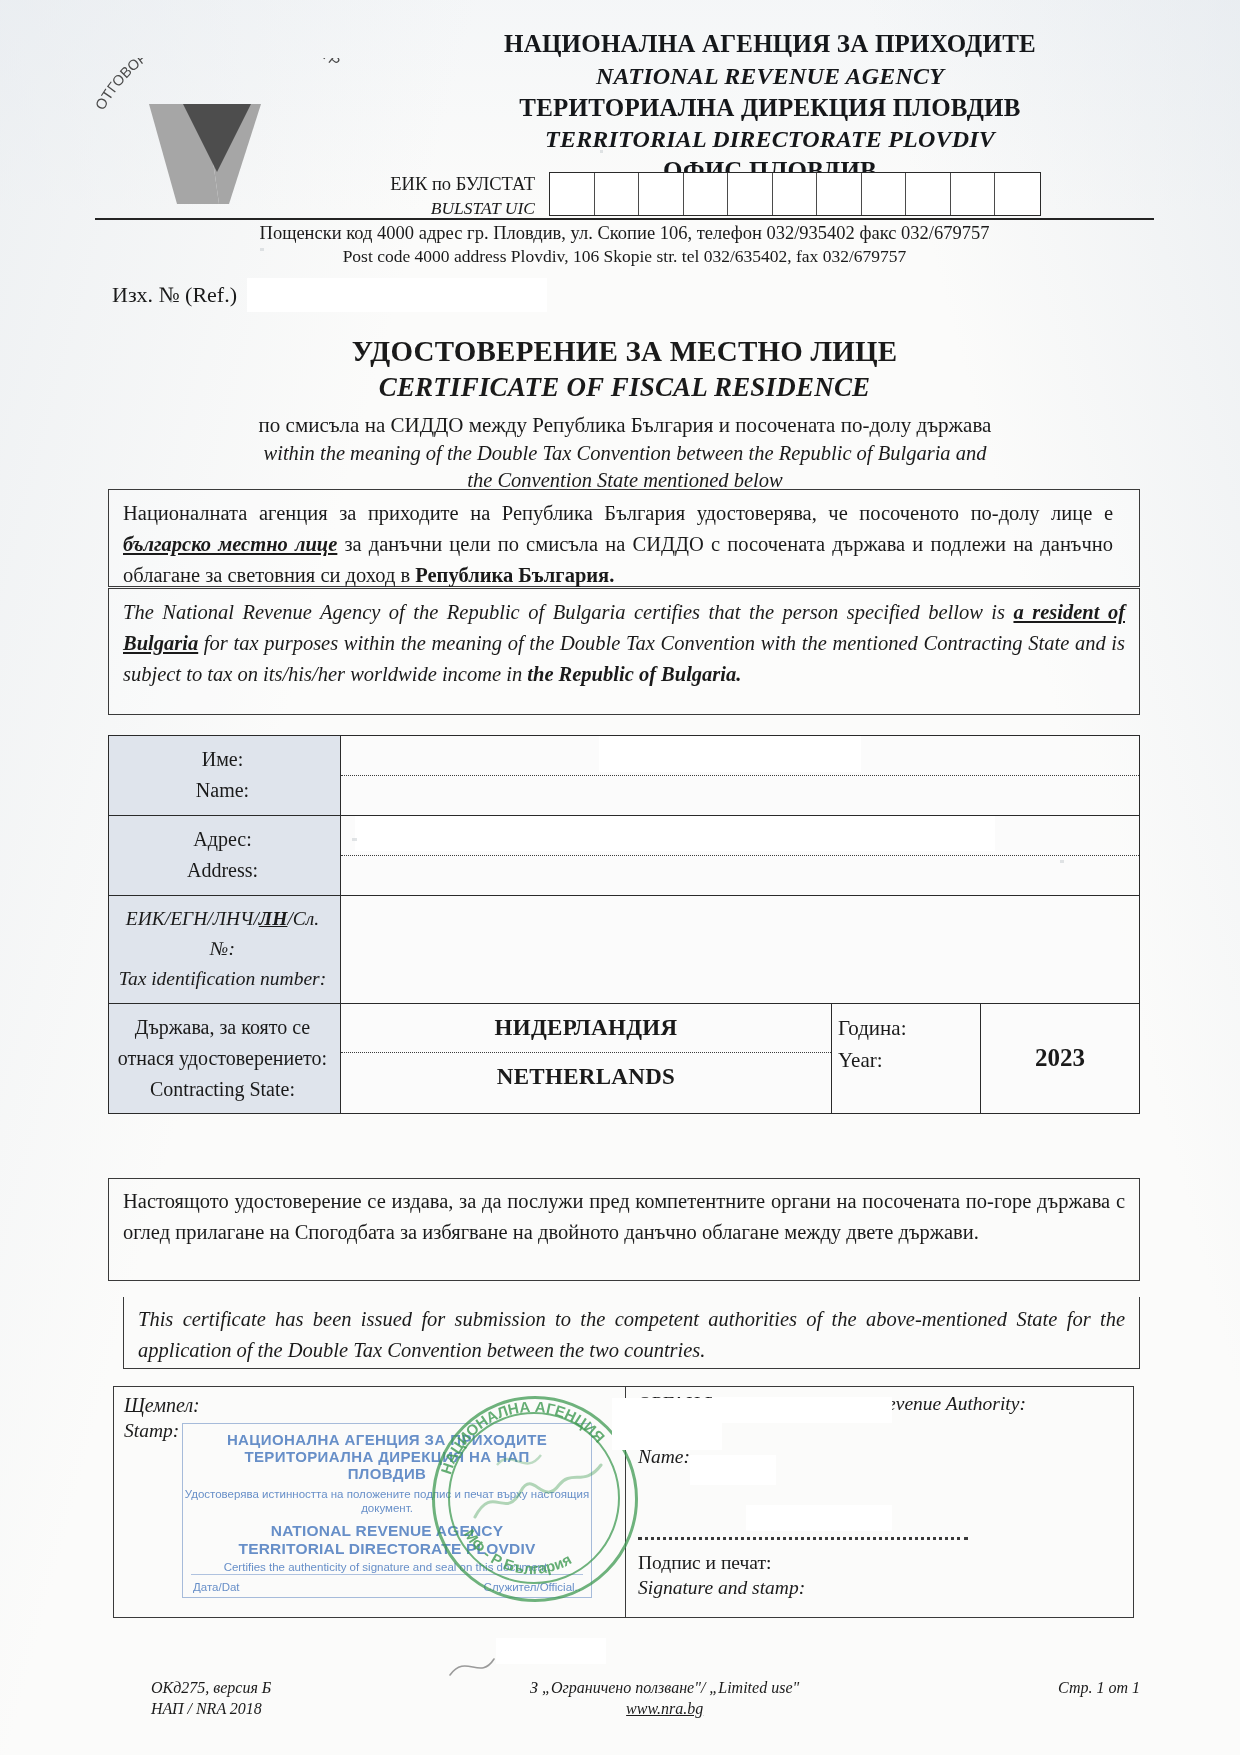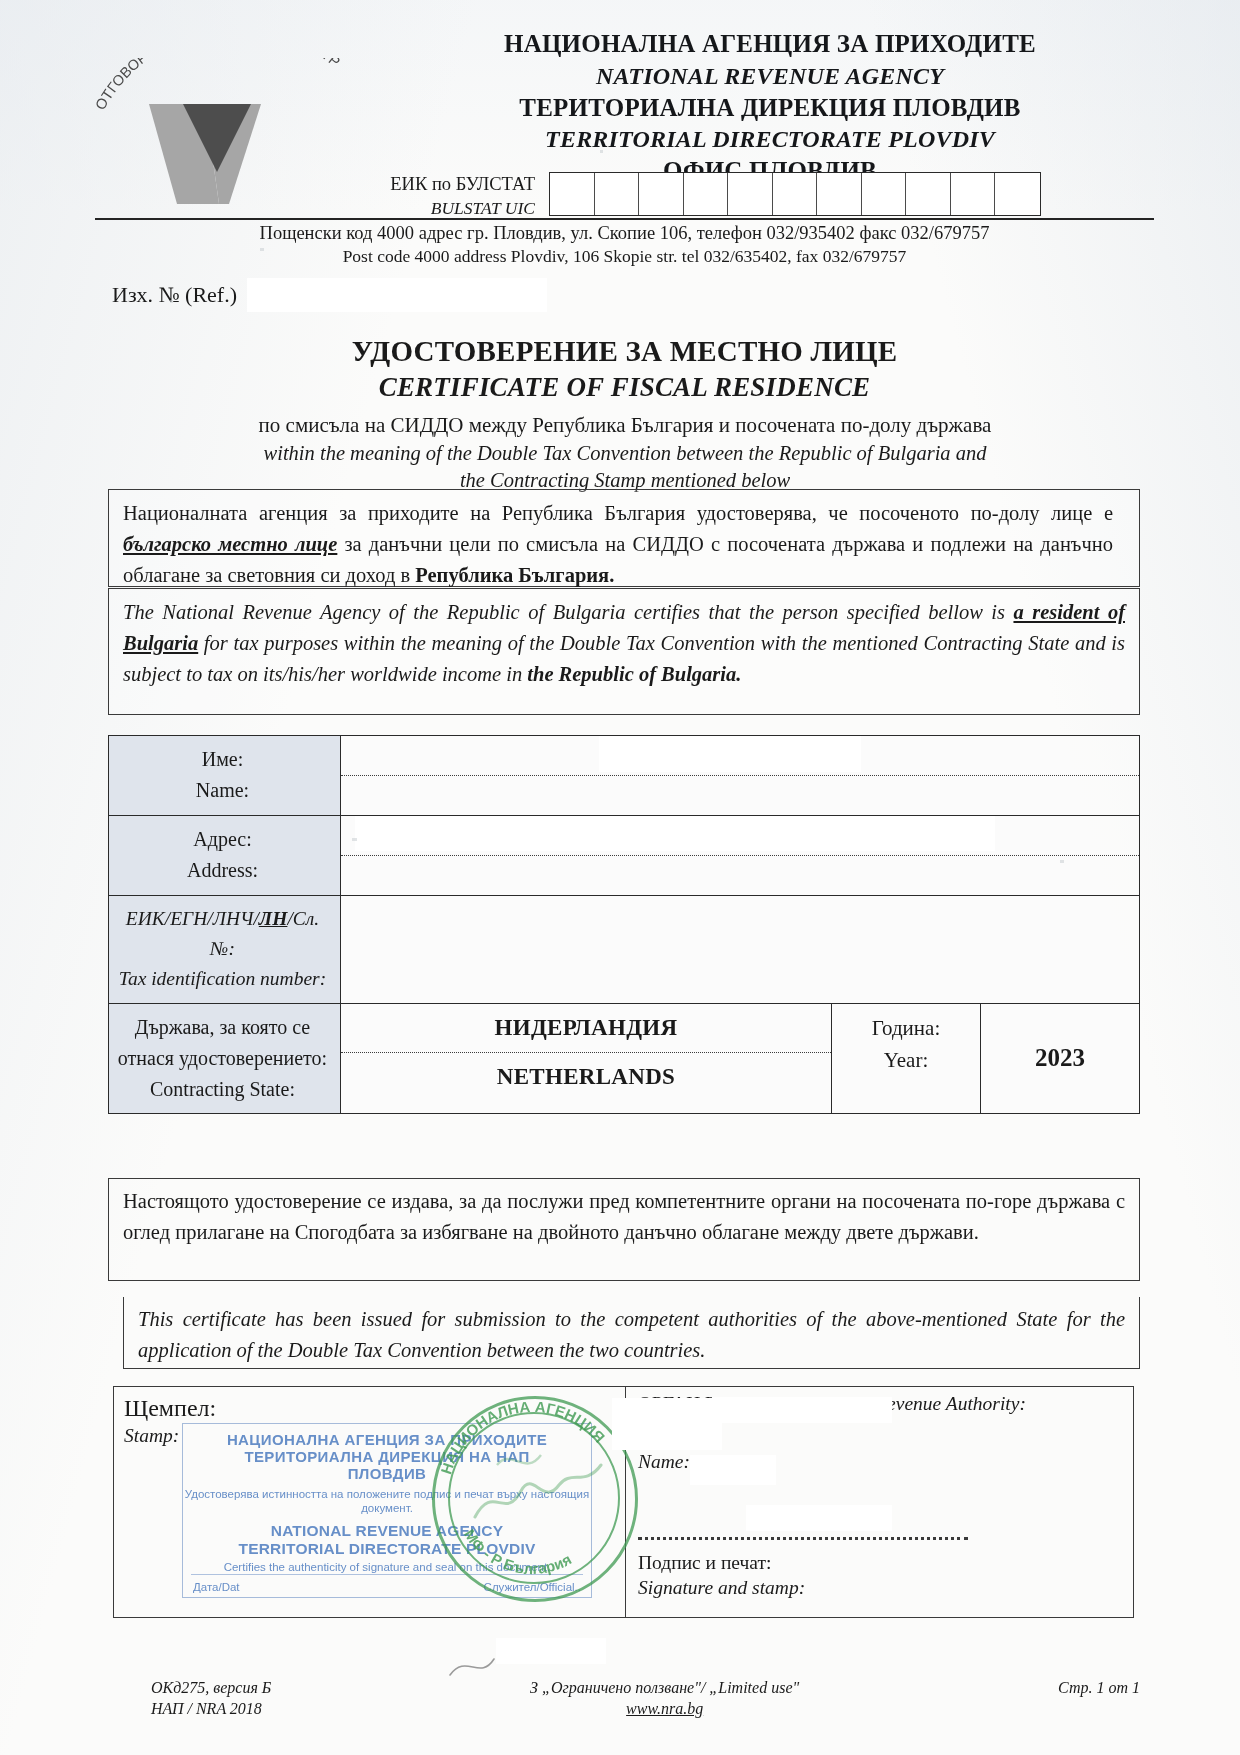--- a/index.html
+++ b/index.html
@@ -268,21 +268,21 @@
     font-size: 23px;
     letter-spacing: 0.3px;
   }
   .year-label {
     width: 150px;
     flex: 0 0 150px;
     border-left: 1.3px solid #2a2a2a;
     border-right: 1.3px solid #2a2a2a;
     box-sizing: border-box;
     padding: 8px 6px;
-    text-align: center;
+    text-align: left;
     line-height: 1.55;
   }
   .year-label .yl-bg { font-size: 21px; display: block; }
   .year-label .yl-en { font-size: 21px; display: block; }
   .year-value {
     width: 158px;
     flex: 0 0 158px;
     display: flex;
     align-items: center;
     justify-content: center;
@@ -333,21 +333,21 @@
     box-sizing: border-box;
     position: relative;
     padding: 6px 10px;
   }
   .stamp-right {
     flex: 1 1 auto;
     position: relative;
     padding: 6px 12px;
   }
   .lbl-pair { line-height: 1.28; }
-  .lbl-pair .p-bg { font-size: 24px; }
+  .lbl-pair .p-bg { font-size: 20px; font-style: italic; }
   .lbl-pair .p-en { font-size: 19.5px; font-style: italic; }
 
   
   .rubber {
     position: absolute;
     left: 68px;
     top: 36px;
     width: 410px;
     height: 175px;
     border: 1.6px solid #9fb6d8;
@@ -531,21 +531,21 @@
   </div>
 
   <div class="title-block">
     <div class="title-bg">УДОСТОВЕРЕНИЕ ЗА МЕСТНО ЛИЦЕ</div>
     <div class="title-en">CERTIFICATE OF FISCAL RESIDENCE</div>
   </div>
 
   <div class="subtitle-block">
     <div class="sub-bg">по смисъла на СИДДО между Република България и посочената по-долу държава</div>
     <div class="sub-en">within the meaning of the Double Tax Convention between the Republic of Bulgaria and</div>
-    <div class="sub-en">the Contracting Stamp mentioned below</div>
+    <div class="sub-en">the Convention State mentioned below</div>
   </div>
 
   <div class="cert-box" id="cert-bg">
     <div class="cert-p-bg">
       <span>Националната агенция за приходите на Република България удостоверява, че посоченото по-долу лице е </span><span class="u-bold-ital">българско местно лице</span><span> за данъчни цели по смисъла на СИДДО с посочената държава и подлежи на данъчно облагане за световния си доход в </span><span class="b">Република България.</span>
     </div>
   </div>
 
   <div class="cert-box" id="cert-en">
     <div class="cert-p-en">

